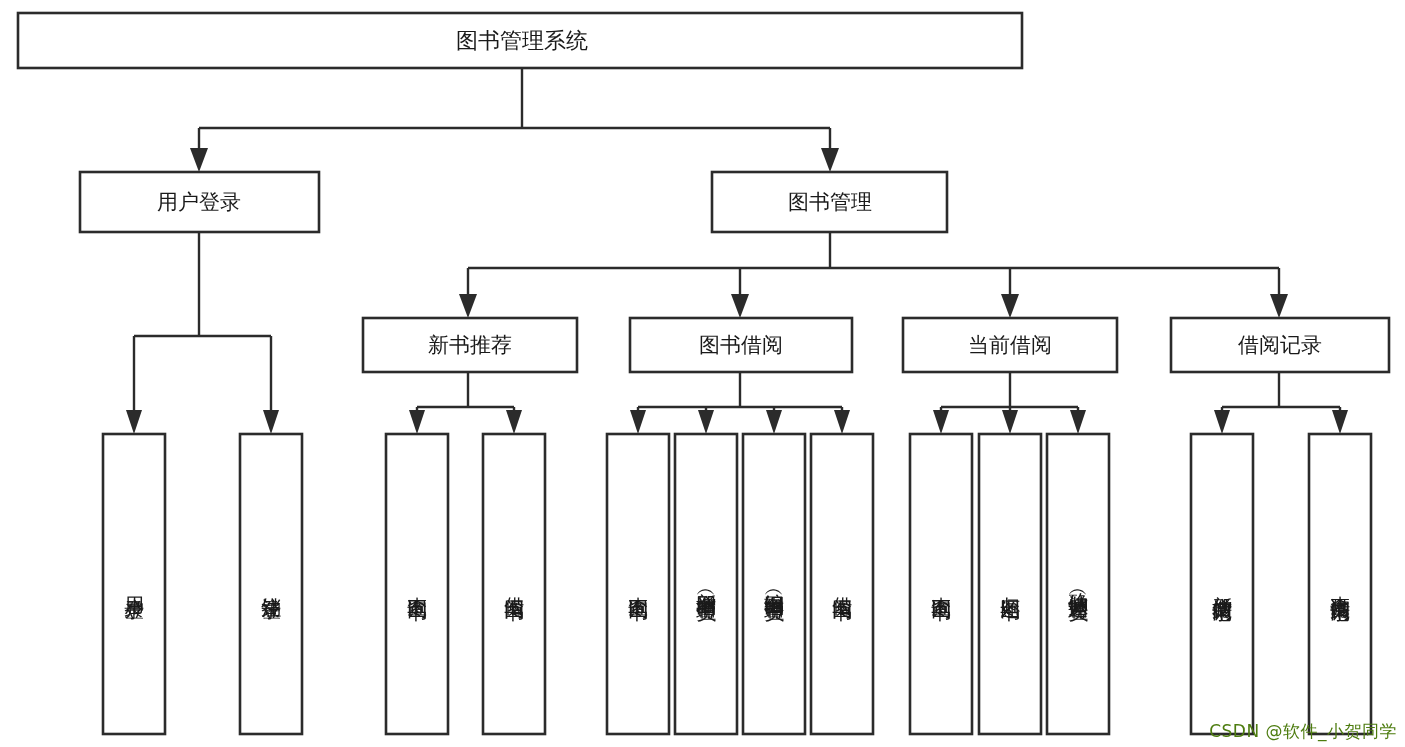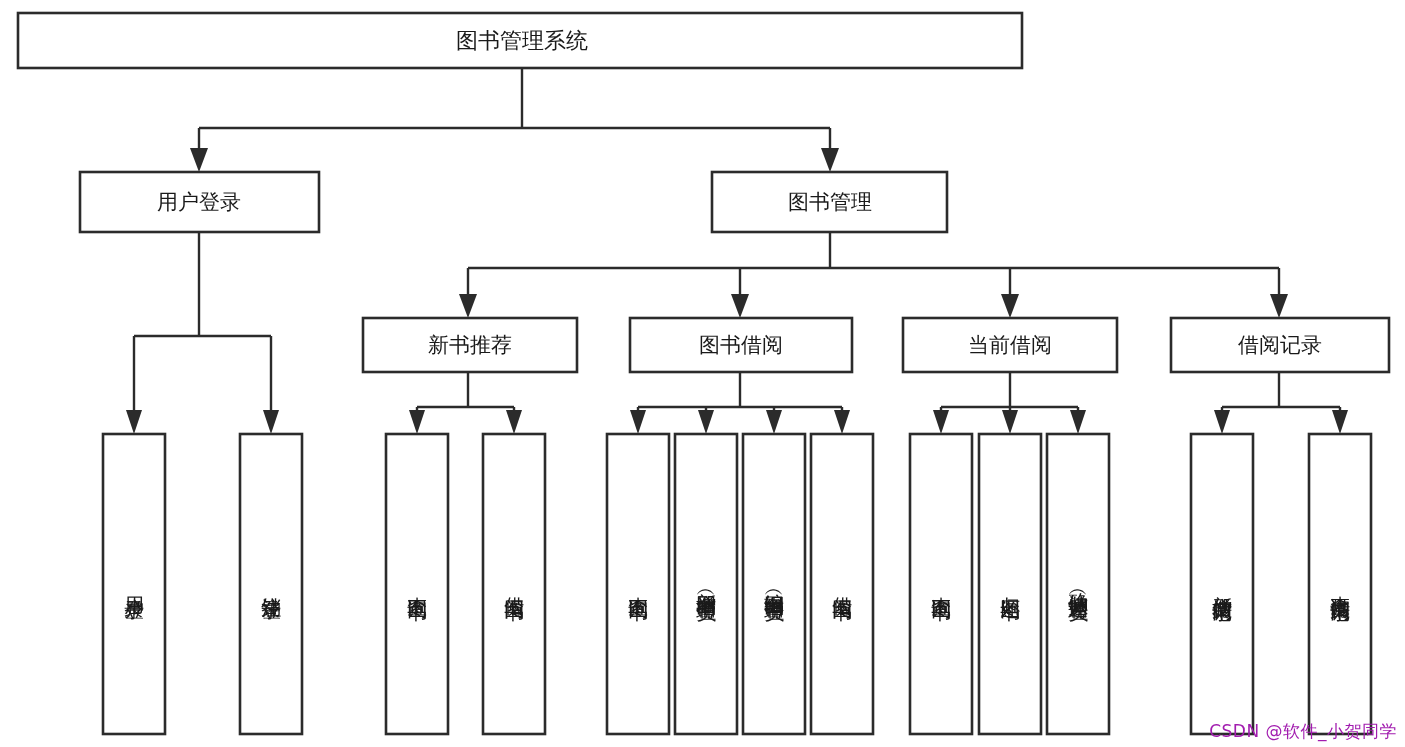--- a/index.html
+++ b/index.html
@@ -67,21 +67,21 @@
     white-space: nowrap;
     pointer-events: none;
     user-select: none;
   }
   .watermark {
     position: absolute;
     right: 8px;
     bottom: 4px;
     font-family: "DejaVu Sans", "Liberation Sans", sans-serif;
     font-size: 17px;
-    color: #a21caf;
+    color: #4d7c0f;
     letter-spacing: 0.5px;
     white-space: nowrap;
     text-align: center;
   }
 </style>
 </head>
 <body>
 
 <div id="diagram-root">
 

